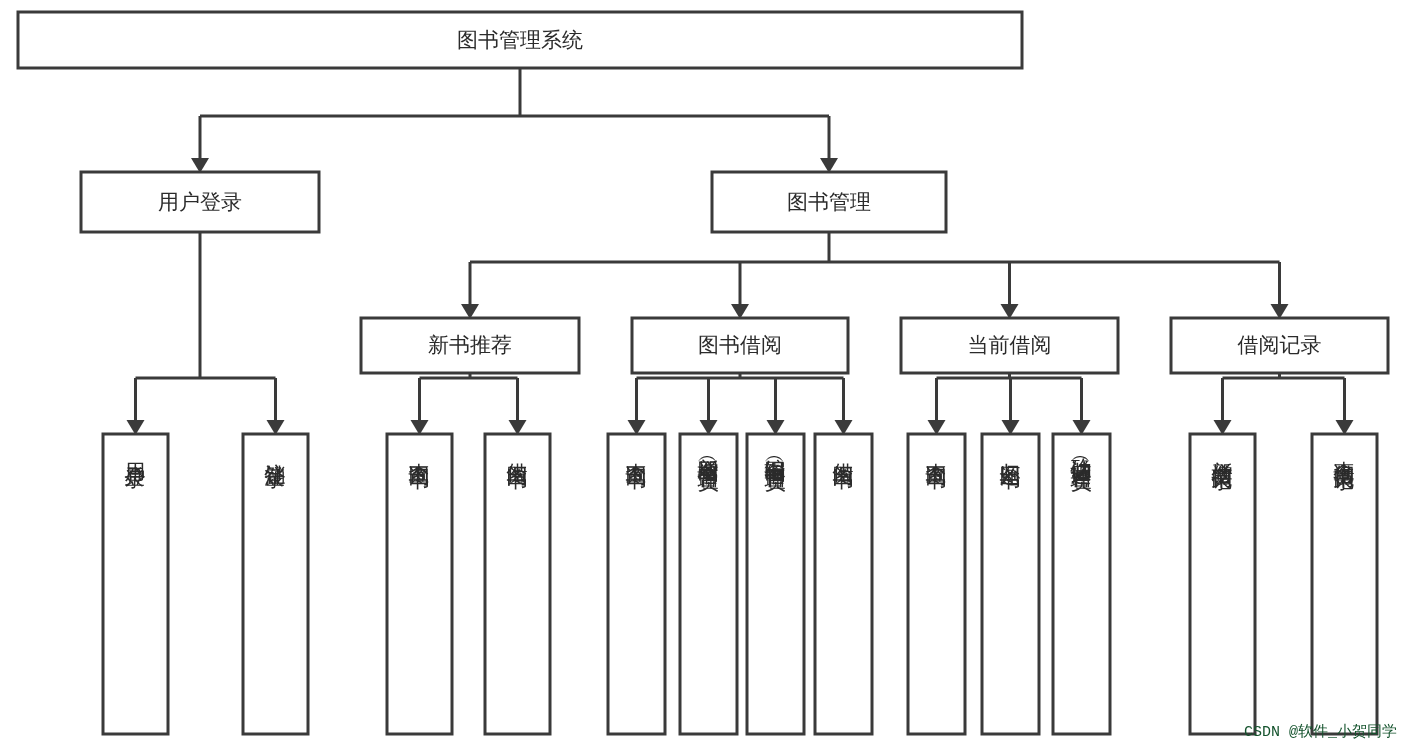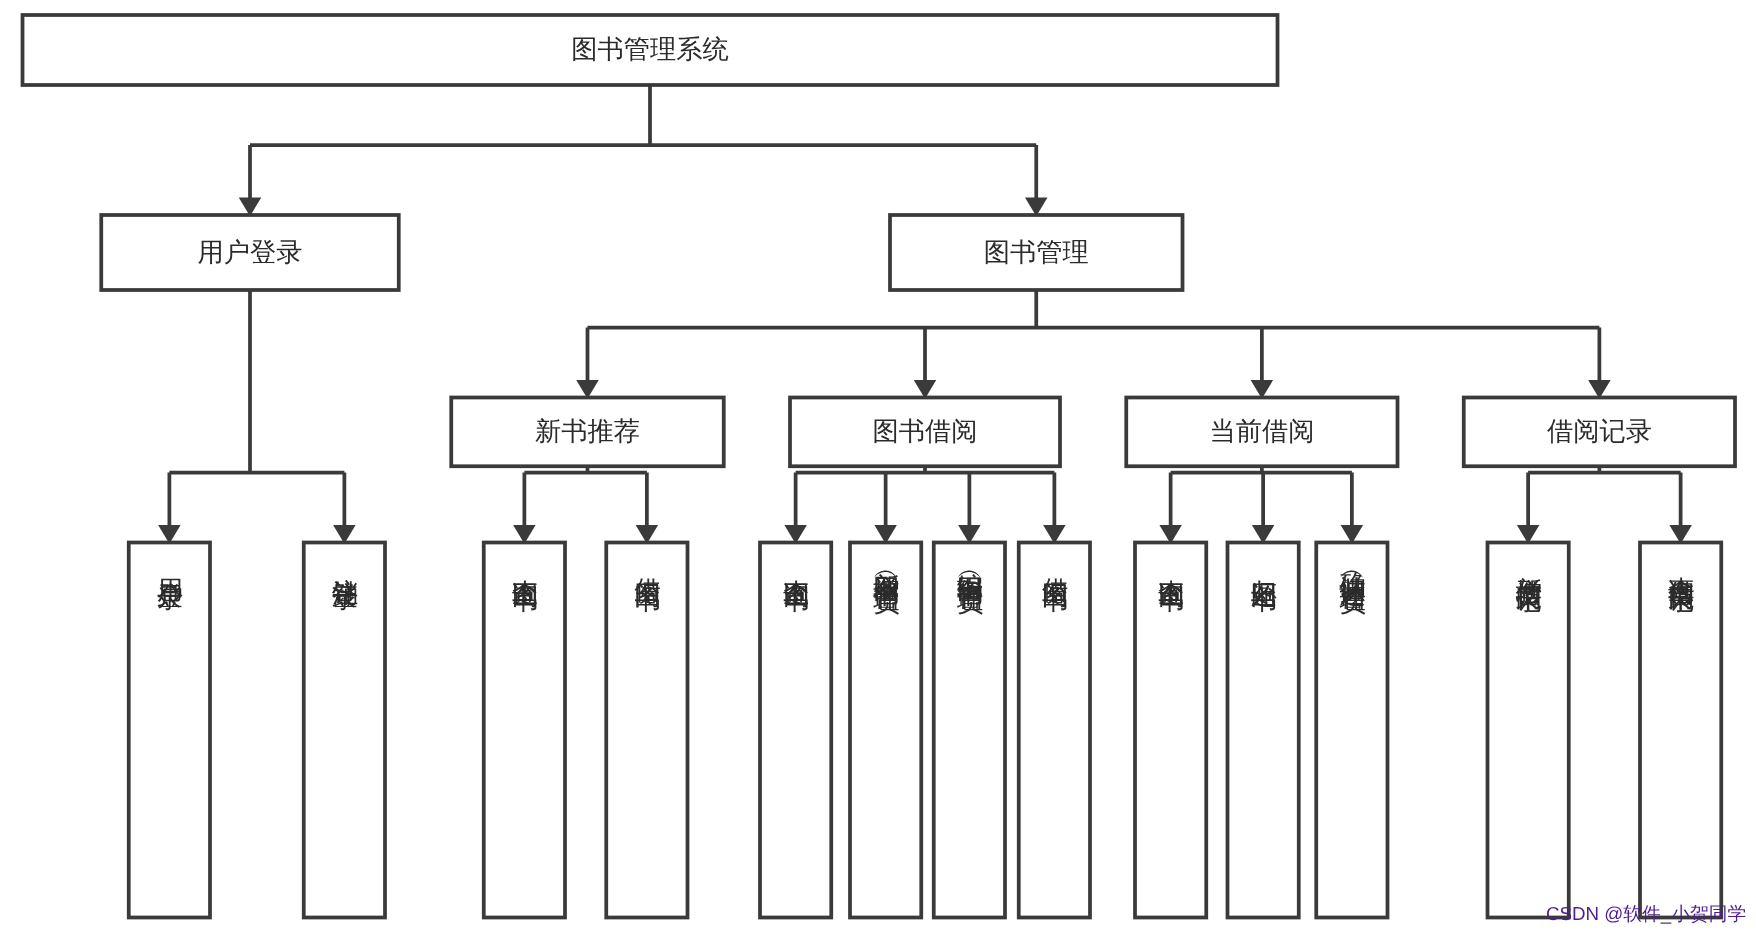--- a/index.html
+++ b/index.html
@@ -21,22 +21,22 @@
     font-size:21px;fill:#2b2b2b;
     writing-mode:vertical-rl;
     text-orientation:upright;
     text-anchor:middle;
     letter-spacing:2px;
   }
   .connector{stroke:#3a3a3a;stroke-width:3;fill:none;}
   .arrow-head{fill:#3a3a3a;}
   .watermark{
     position:absolute;right:8px;bottom:6px;
-    font-family:Liberation Sans, sans-serif;
-    font-size:15px;color:#4c1d95;white-space:nowrap;
+    font-family:Liberation Mono, monospace;
+    font-size:15px;color:#14532d;white-space:nowrap;
     pointer-events:none;
   }
 </style>
 </head>
 <body>
 
 <div id="diagram-root">
   <svg id="diagram-svg" width="1405" height="747" viewBox="0 0 1405 747" xmlns="http://www.w3.org/2000/svg">
     <g id="connector-layer">
         <g>

